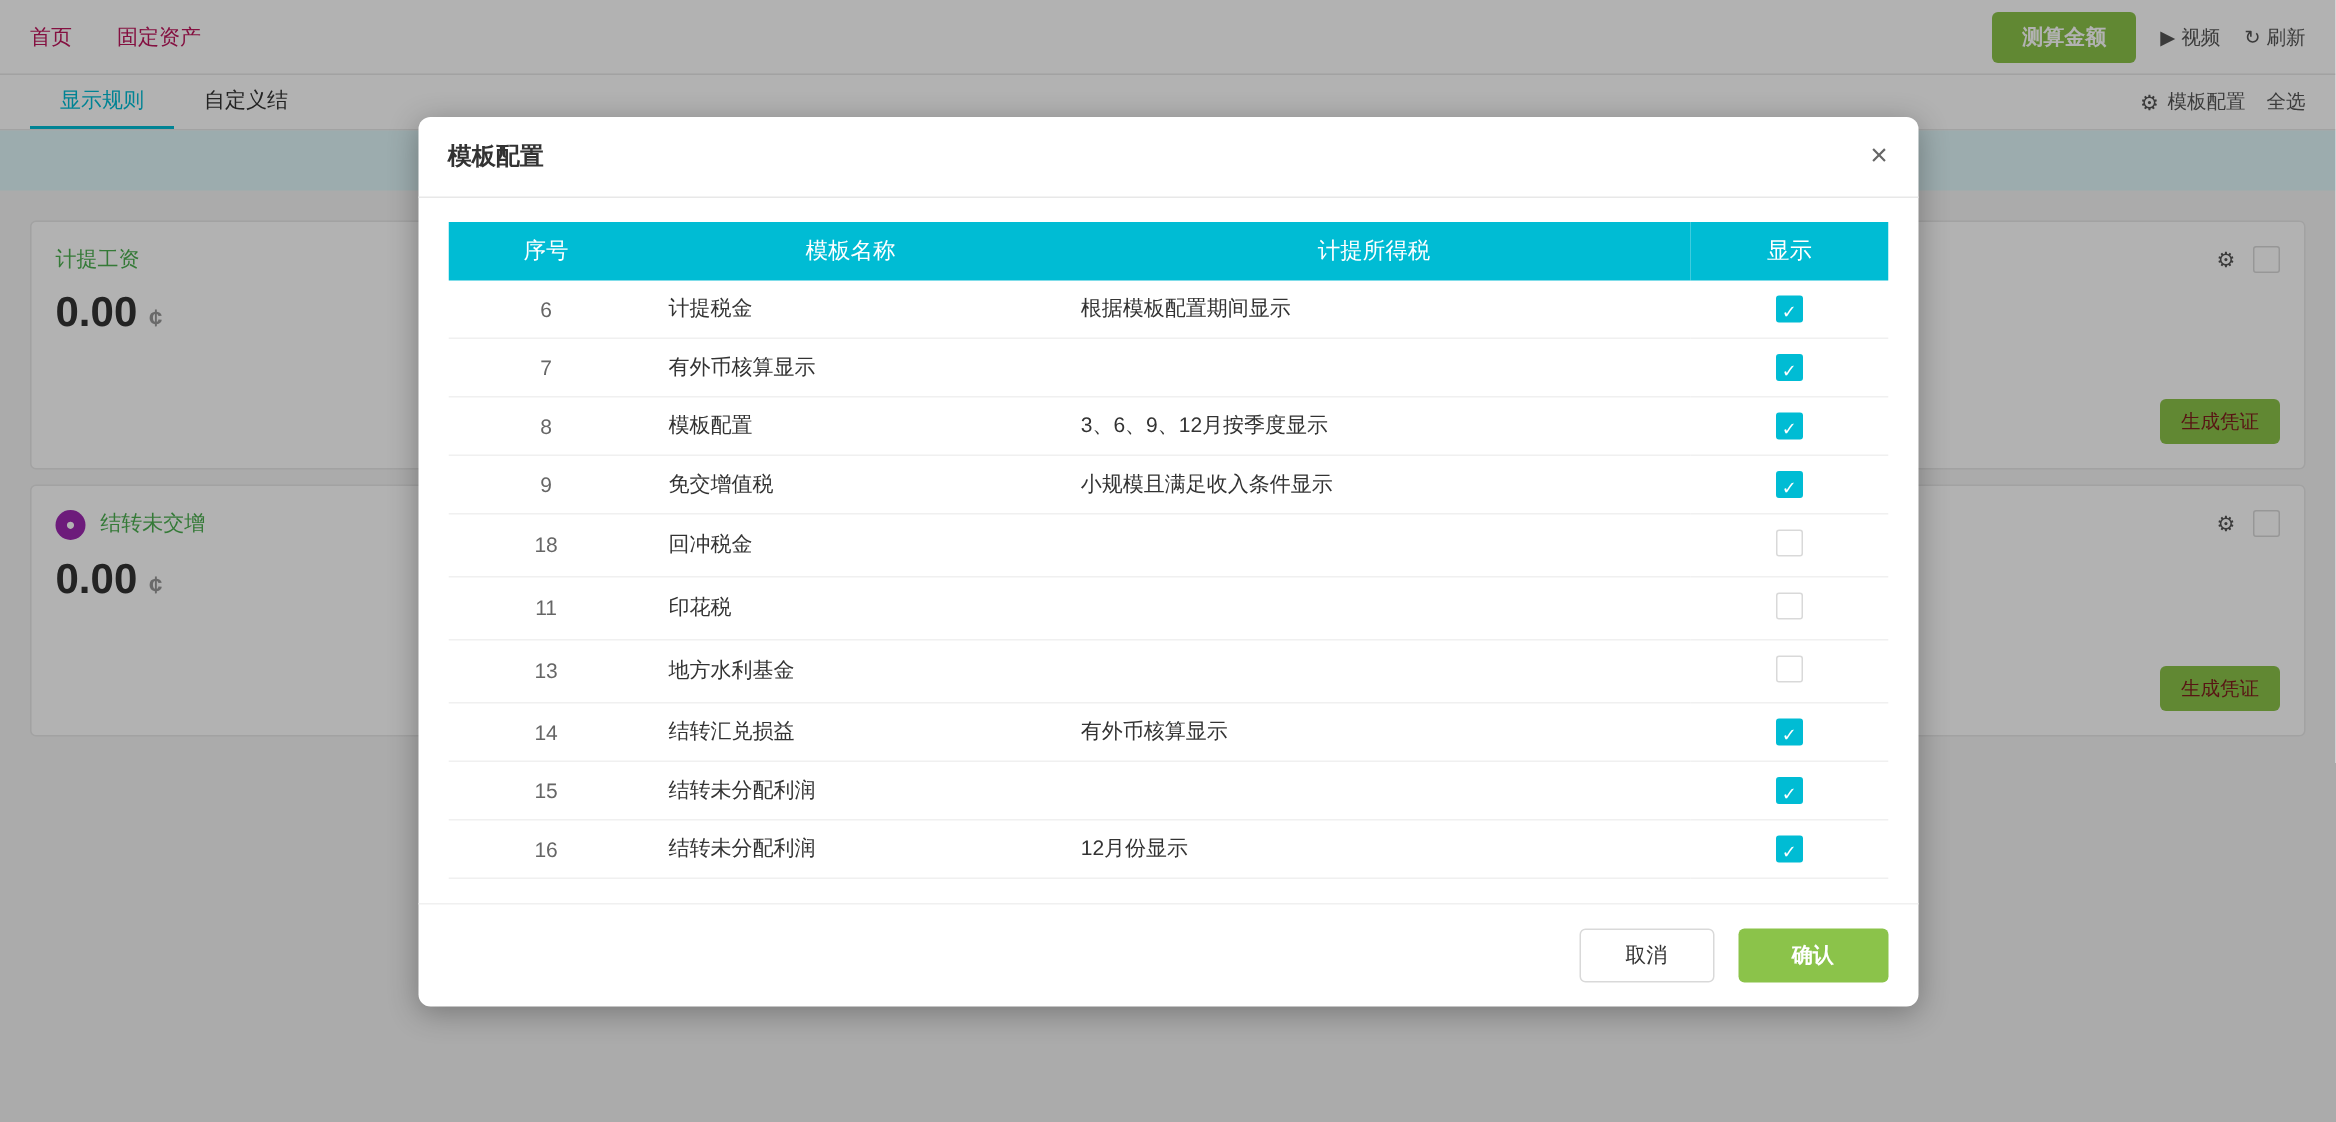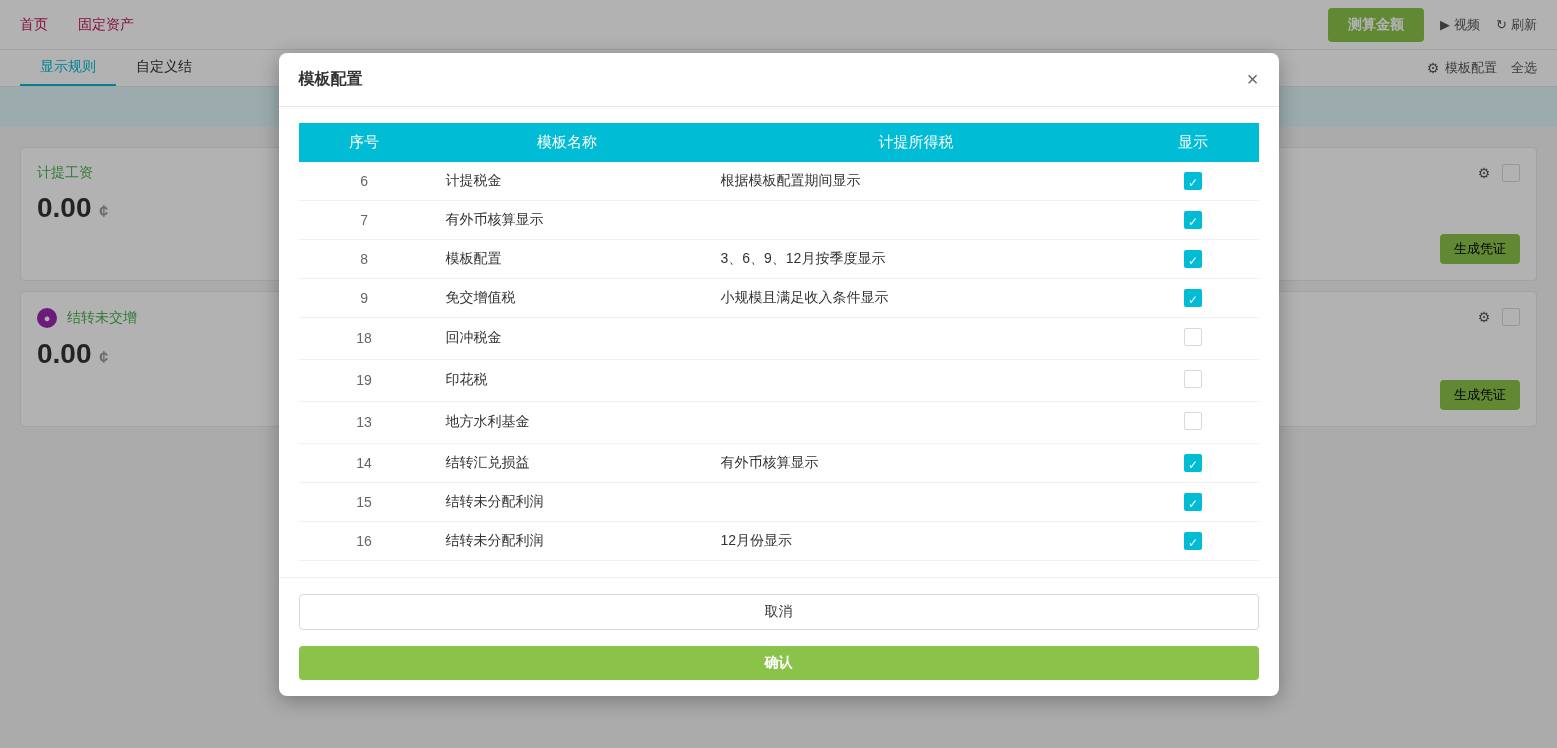--- a/index.html
+++ b/index.html
@@ -81,26 +81,27 @@
     }
 
     .bg-amount {
       font-size: 28px;
       font-weight: bold;
       color: #333;
     }
 
     .bg-btn-green {
       background: #8bc34a;
-      color: #000000;
+      color: #7f1d1d;
       border: none;
       padding: 6px 14px;
       border-radius: 4px;
       cursor: pointer;
       font-size: 13px;
+      margin-top: 32px;
     }
 
     .btn-calc {
       background: #8bc34a;
       color: #fff;
       border: none;
       padding: 8px 20px;
       border-radius: 4px;
       cursor: pointer;
       font-size: 14px;
@@ -263,21 +264,20 @@
       cursor: pointer;
     }
 
     
     .modal-footer {
       padding: 16px 20px;
       display: flex;
       justify-content: flex-end;
       gap: 16px;
       border-top: 1px solid #f0f0f0;
-      flex-direction: column;
     }
 
     .btn-cancel {
       background: #fff;
       border: 1px solid #d9d9d9;
       color: #333;
       padding: 8px 30px;
       border-radius: 4px;
       cursor: pointer;
       font-size: 14px;
@@ -431,21 +431,21 @@
                 <td>小规模且满足收入条件显示</td>
                 <td style="text-align: center;"><div class="checkbox-checked" style="display: inline-block;"></div></td>
               </tr>
               <tr>
                 <td>18</td>
                 <td>回冲税金</td>
                 <td></td>
                 <td style="text-align: center;"><div class="checkbox-unchecked" style="display: inline-block;"></div></td>
               </tr>
               <tr>
-                <td>19</td>
+                <td>11</td>
                 <td>印花税</td>
                 <td></td>
                 <td style="text-align: center;"><div class="checkbox-unchecked" style="display: inline-block;"></div></td>
               </tr>
               <tr>
                 <td>13</td>
                 <td>地方水利基金</td>
                 <td></td>
                 <td style="text-align: center;"><div class="checkbox-unchecked" style="display: inline-block;"></div></td>
               </tr>

